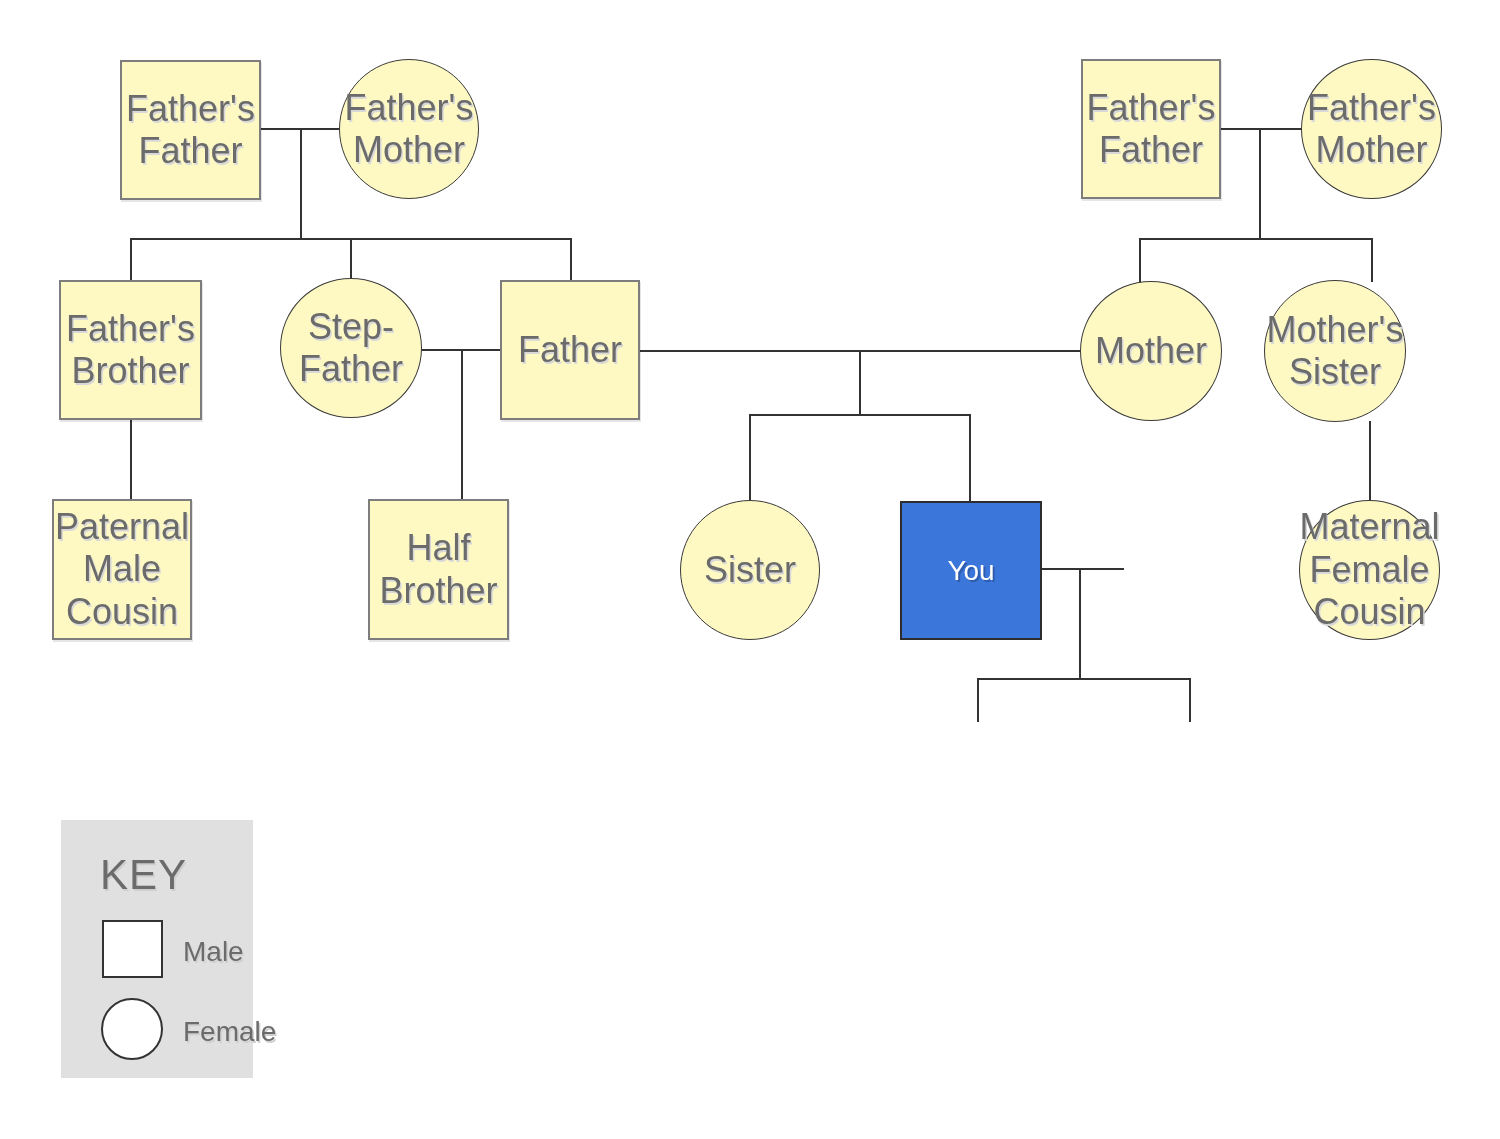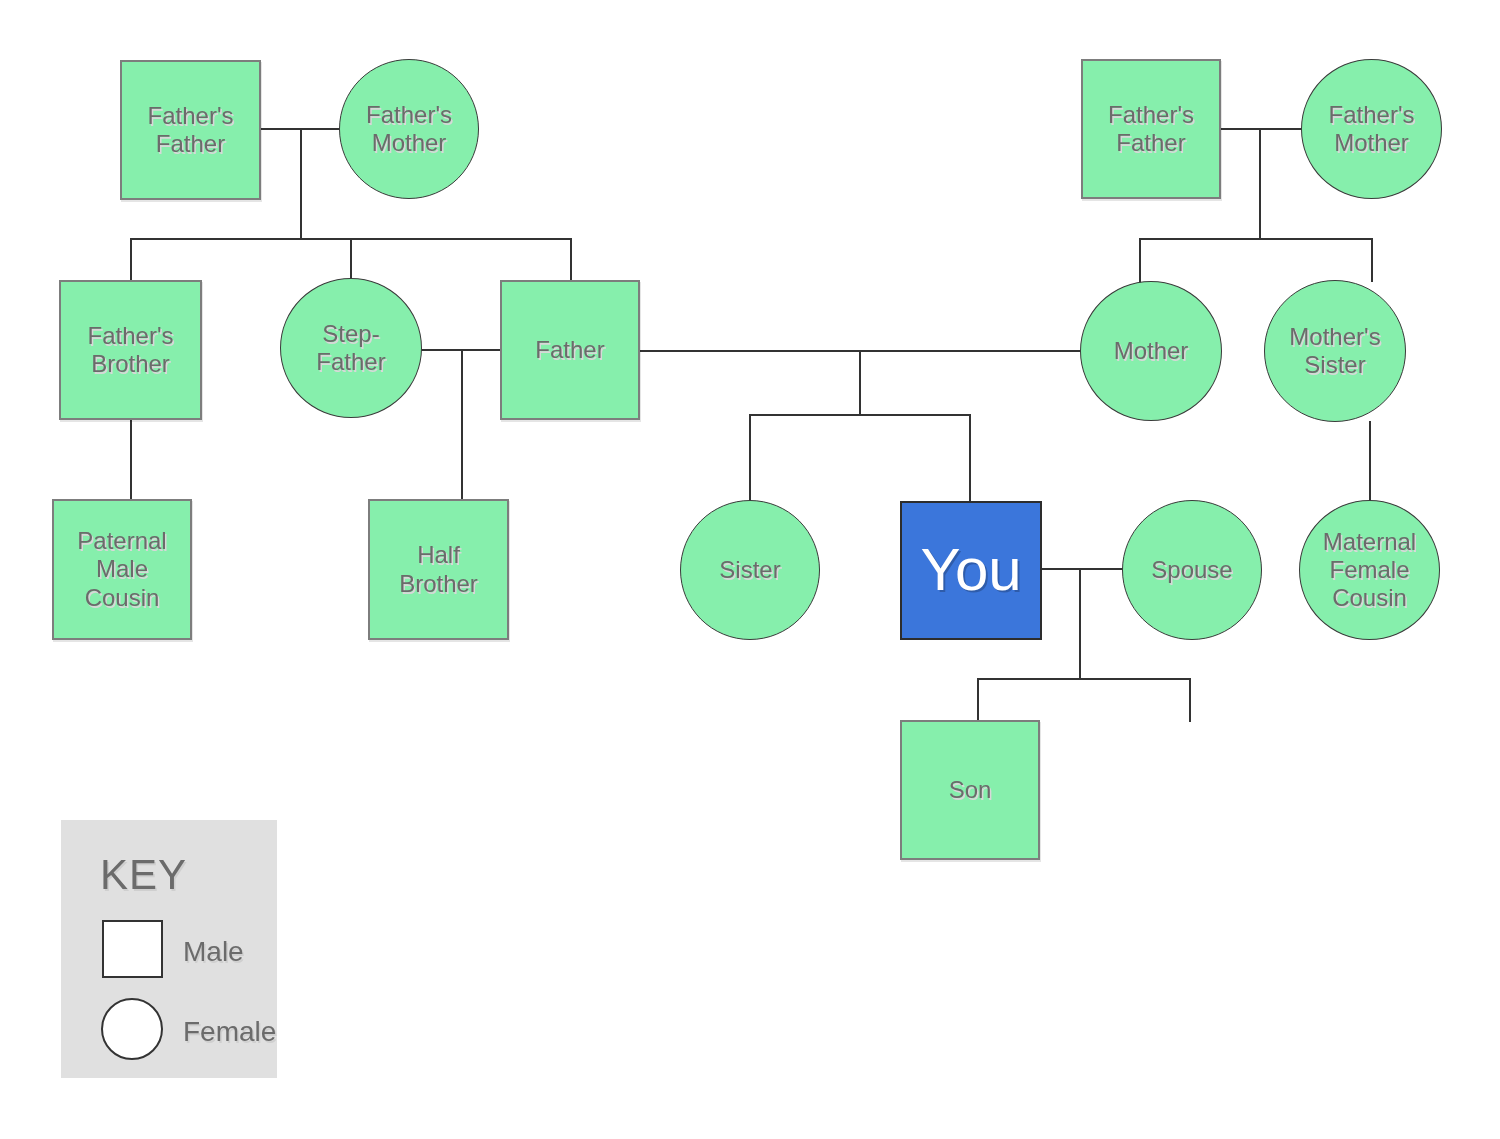--- a/index.html
+++ b/index.html
@@ -3,29 +3,29 @@
 <meta charset="utf-8">
 <style>
   html,body{margin:0;padding:0;background:#ffffff;}
   #canvas{
     position:relative;width:1500px;height:1139px;background:#ffffff;
     font-family:"Liberation Sans","DejaVu Sans",sans-serif;overflow:hidden;
   }
   #wires{position:absolute;left:0;top:0;width:1500px;height:1139px;}
   .node{
     position:absolute;box-sizing:border-box;display:flex;align-items:center;justify-content:center;
-    text-align:center;font-size:24px;line-height:1.18;color:#6B6B6B;background:#86efac;
+    text-align:center;font-size:36px;line-height:1.18;color:#6B6B6B;background:#fef9c3;
   }
   .square{border:2px solid #7D7D7D;box-shadow:1px 2px 0 rgba(0,0,0,0.10);}
   .circle{border:1.5px solid #3A3A3A;border-radius:50%;}
   .node .lbl{white-space:pre-line;text-shadow:1.5px 1.5px 0 #D8D8D8;}
-  .node-you{background:#3B76DB;border:2px solid #2D2D2D;color:#ffffff;font-size:60px;box-shadow:none;}
+  .node-you{background:#3B76DB;border:2px solid #2D2D2D;color:#ffffff;font-size:28px;box-shadow:none;}
   .node-you .lbl{text-shadow:2px 2px 0 rgba(0,0,0,0.22);}
   
-  #key{position:absolute;left:61px;top:820px;width:216px;height:258px;background:#E0E0E0;}
+  #key{position:absolute;left:61px;top:820px;width:192px;height:258px;background:#E0E0E0;}
   #key .key-title{
     position:absolute;left:39px;top:34px;font-size:42px;line-height:1;color:#6B6B6B;
     text-shadow:1.5px 1.5px 0 #cfcfcf;letter-spacing:1px;
   }
   .key-swatch-square{
     position:absolute;left:41px;top:100px;width:61px;height:58px;background:#ffffff;
     border:2px solid #333333;box-sizing:border-box;
   }
   .key-swatch-circle{
     position:absolute;left:40px;top:178px;width:62px;height:62px;background:#ffffff;
@@ -135,32 +135,26 @@
   <div class="node square" style="left:368px;top:499px;width:141px;height:141px">
     <span class="lbl">Half
 Brother</span>
   </div>
   <div class="node circle" style="left:680px;top:500px;width:140px;height:140px">
     <span class="lbl">Sister</span>
   </div>
   <div class="node square node-you" style="left:900px;top:501px;width:142px;height:139px">
     <span class="lbl">You</span>
   </div>
-  <div class="node circle" style="left:1122px;top:500px;width:140px;height:140px">
-    <span class="lbl">Spouse</span>
-  </div>
   <div class="node circle" style="left:1299px;top:500px;width:141px;height:140px">
     <span class="lbl">Maternal
 Female
 Cousin</span>
   </div>
 
-  <div class="node square" style="left:900px;top:720px;width:140px;height:140px">
-    <span class="lbl">Son</span>
-  </div>
 
   <div id="key">
     <div class="key-title">KEY</div>
     <div class="key-swatch-square"></div>
     <div class="key-label male">Male</div>
     <div class="key-swatch-circle"></div>
     <div class="key-label female">Female</div>
   </div>
 
 </div>

